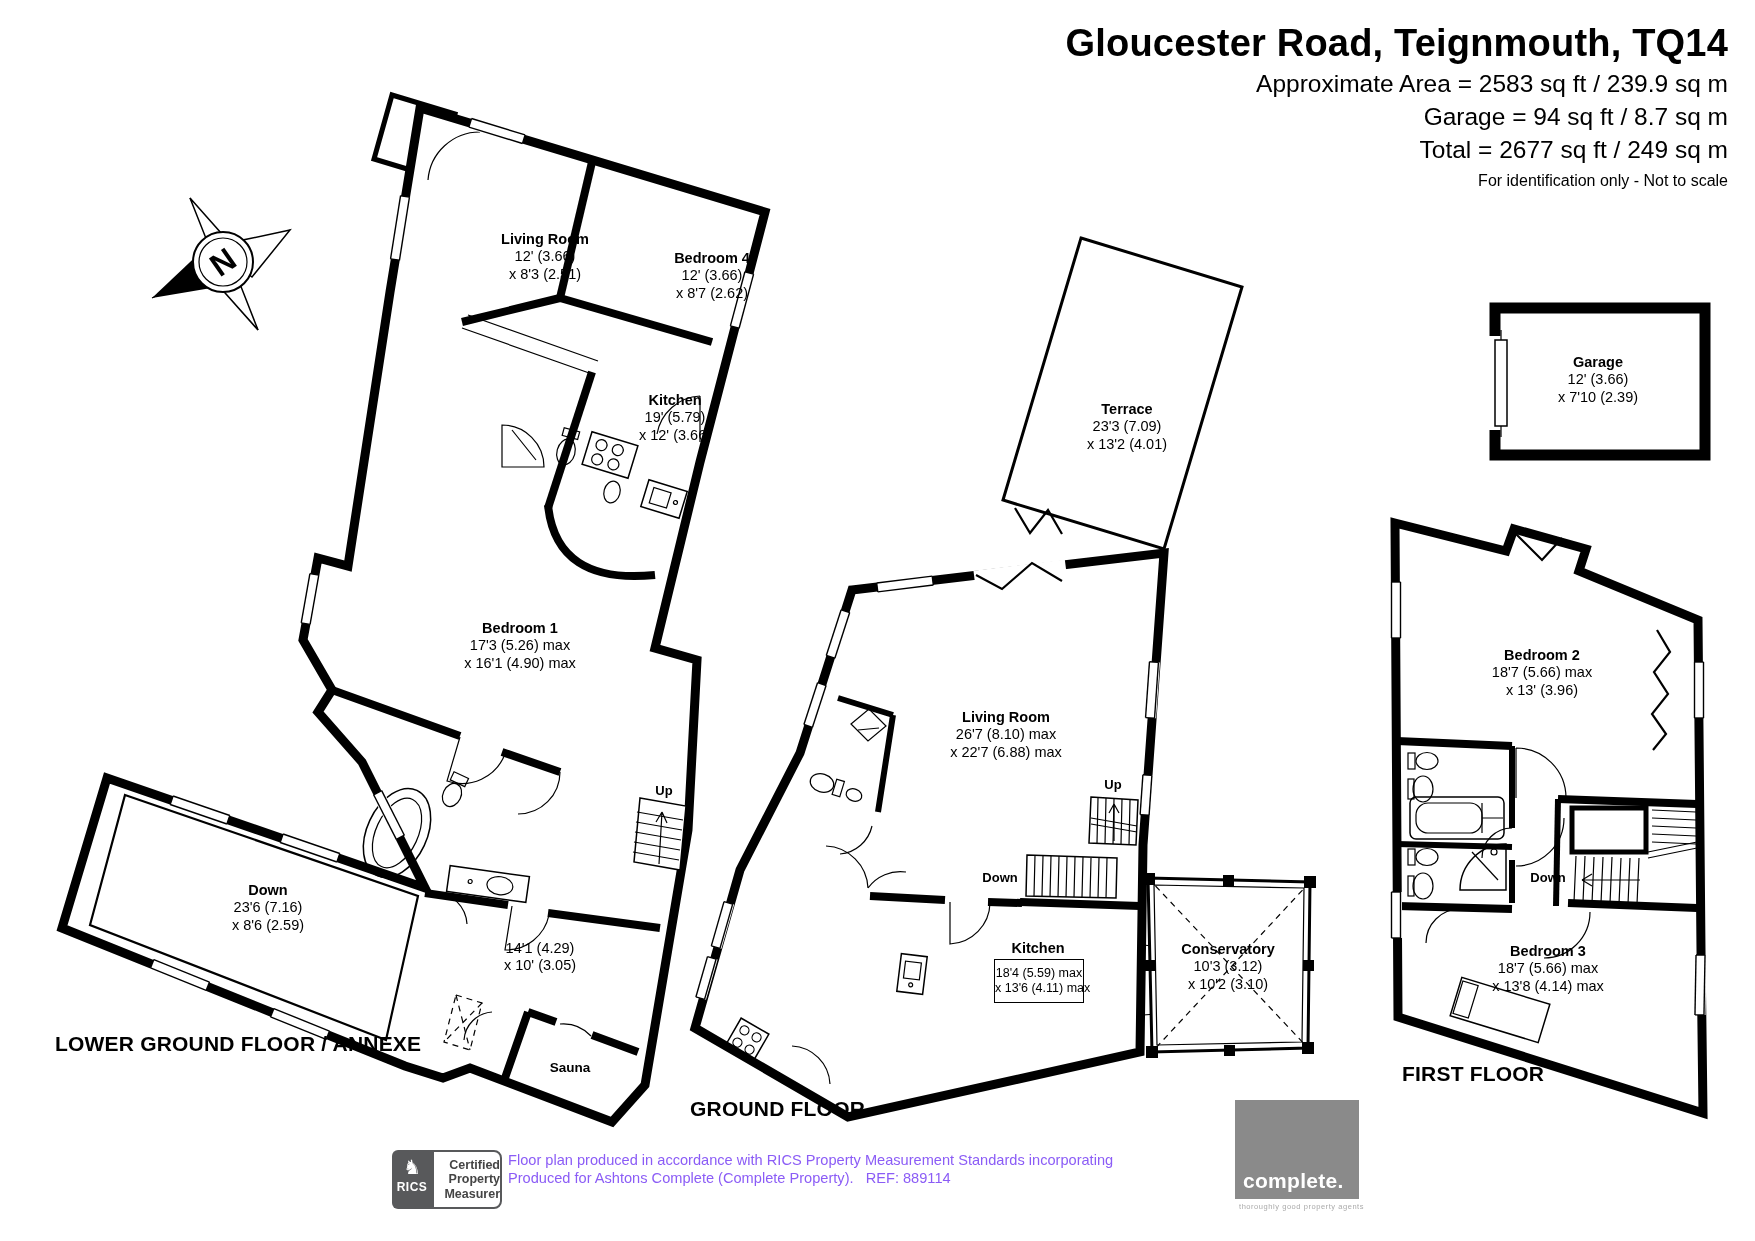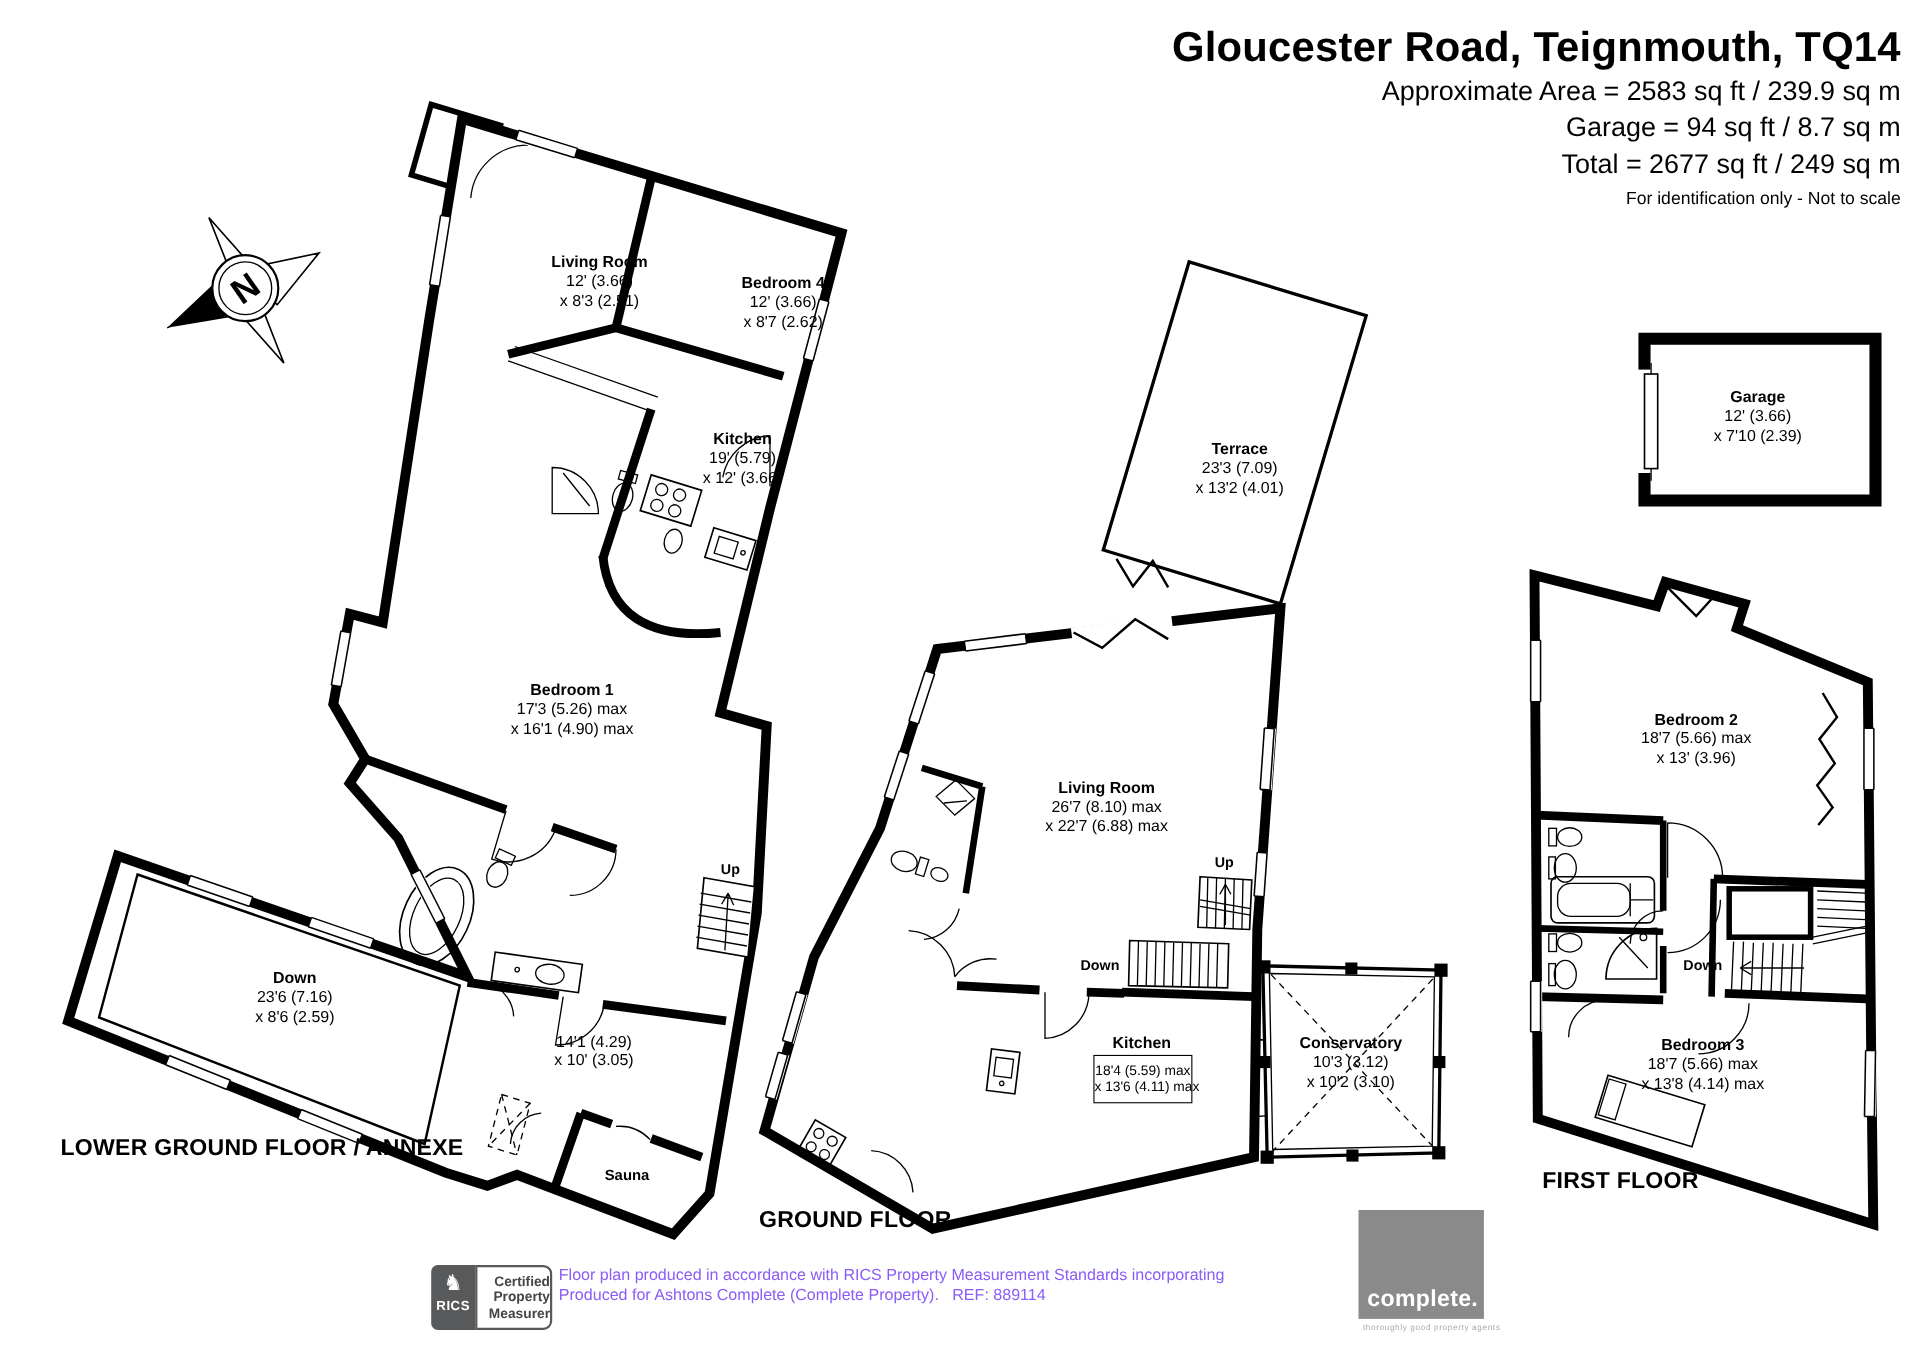--- a/index.html
+++ b/index.html
@@ -38,21 +38,21 @@
   
   #rics-box{position:absolute;left:392px;top:1150px;width:40px;height:59px;background:#58595b;
             border-radius:6px 0 0 6px;color:#fff;text-align:center;}
   #rics-box .emblem{font-size:20px;line-height:26px;margin-top:4px;}
   #rics-box .rics-t{font-size:12px;font-weight:bold;letter-spacing:.5px;}
   #cert-box{position:absolute;left:432px;top:1150px;width:70px;height:59px;border:2px solid #58595b;
             border-radius:0 8px 8px 0;box-sizing:border-box;display:flex;flex-direction:column;justify-content:center;
             padding-left:7px;color:#454545;font-weight:bold;font-size:12.5px;line-height:14.5px;text-align:right;}
   #disclaimer{position:absolute;left:508px;top:1151px;font-size:14.6px;line-height:18.4px;color:#8b5cf6;}
   #disclaimer div{white-space:pre;}
-  #complete-box{position:absolute;left:1235px;top:1100px;width:114px;height:99px;background:#8a8a8a;}
+  #complete-box{position:absolute;left:1235px;top:1100px;width:124px;height:99px;background:#8a8a8a;}
   #complete-box .cw{position:absolute;left:8px;bottom:6px;color:#fff;font-weight:bold;font-size:21px;letter-spacing:.3px;}
   #complete-tag{position:absolute;left:1239px;top:1202px;font-size:7.5px;color:#aaa;letter-spacing:.55px;white-space:nowrap;}
 </style>
 </head>
 <body>
 
 <div id="page">
 
 <svg width="1755" height="1241" viewBox="0 0 1755 1241">
 

